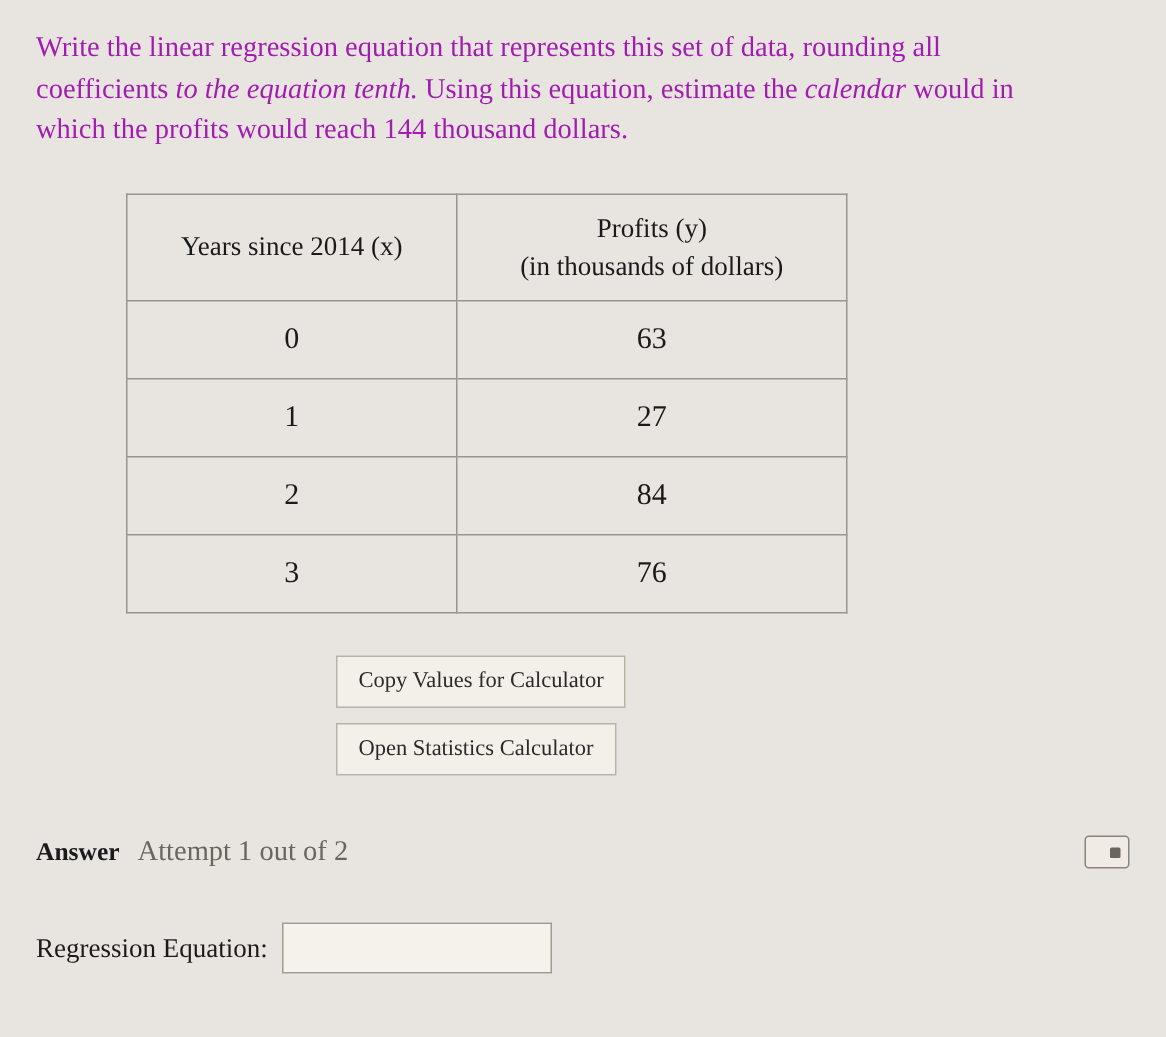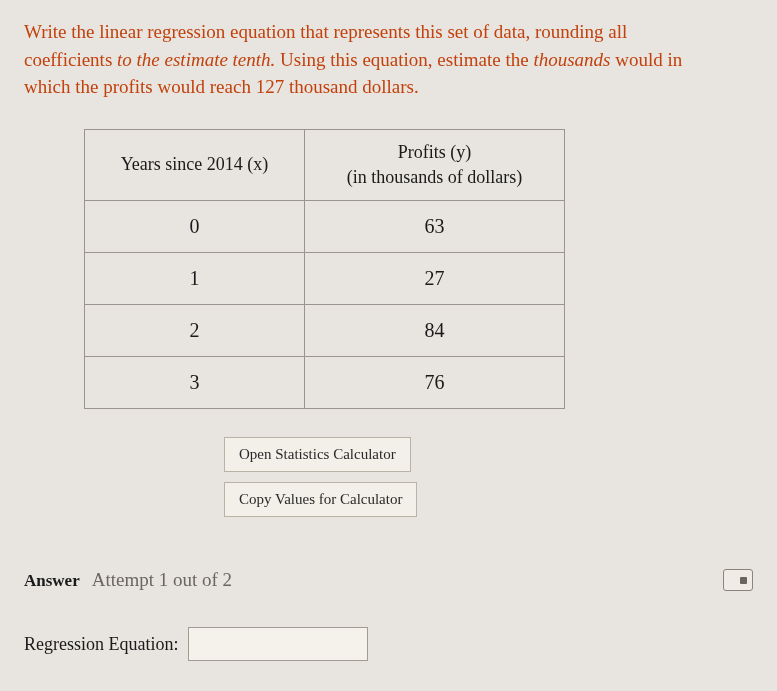--- a/index.html
+++ b/index.html
@@ -10,21 +10,21 @@
       background: #e8e5e0;
       color: #1a1a1a;
       width: 777px;
     }
     .page {
       padding: 18px 24px 30px 24px;
     }
     .question {
       font-size: 19px;
       line-height: 1.45;
-      color: #c2410c;
+      color: #a21caf;
       margin-bottom: 28px;
     }
     .question i { font-style: italic; }
     .table-wrap {
       display: flex;
       justify-content: flex-start;
       margin-left: 60px;
       margin-right: 60px;
     }
     table {
@@ -58,21 +58,21 @@
       border: 1px solid #b8b2a7;
       padding: 8px 14px;
       font-size: 15px;
       font-family: Georgia, serif;
       color: #2a2a2a;
       margin-bottom: 10px;
       cursor: pointer;
       width: fit-content;
     }
     .answer-row {
-      margin-top: 52px;
+      margin-top: 40px;
       display: flex;
       align-items: center;
       justify-content: space-between;
     }
     .answer-left { display: flex; align-items: baseline; }
     .answer-label {
       font-weight: bold;
       font-size: 17px;
       margin-right: 12px;
     }
@@ -118,22 +118,22 @@
       font-family: Georgia, serif;
     }
   </style>
 </head>
 <body>
 
 <div class="page">
 
   <div class="question">
     <span>Write the linear regression equation that represents this set of data, rounding all</span><br>
-    <span>coefficients </span><i>to the estimate tenth.</i><span> Using this equation, estimate the </span><i>thousands</i><span> would in</span><br>
-    <span>which the profits would reach 127 thousand dollars.</span>
+    <span>coefficients </span><i>to the equation tenth.</i><span> Using this equation, estimate the </span><i>calendar</i><span> would in</span><br>
+    <span>which the profits would reach 144 thousand dollars.</span>
   </div>
 
   <div class="table-wrap">
     <table>
       <thead>
         <tr>
           <th class="col-x">Years since 2014 (x)</th>
           <th class="col-y">
             <span>Profits (y)</span><br>
             <span>(in thousands of dollars)</span>
@@ -155,22 +155,22 @@
         </tr>
         <tr>
           <td>3</td>
           <td>76</td>
         </tr>
       </tbody>
     </table>
   </div>
 
   <div class="buttons">
+    <button class="btn">Copy Values for Calculator</button>
     <button class="btn">Open Statistics Calculator</button>
-    <button class="btn">Copy Values for Calculator</button>
   </div>
 
   <div class="answer-row">
     <div class="answer-left">
       <span class="answer-label">Answer</span>
       <span class="attempt">Attempt 1 out of 2</span>
     </div>
     <div class="calc-icon"></div>
   </div>
 

